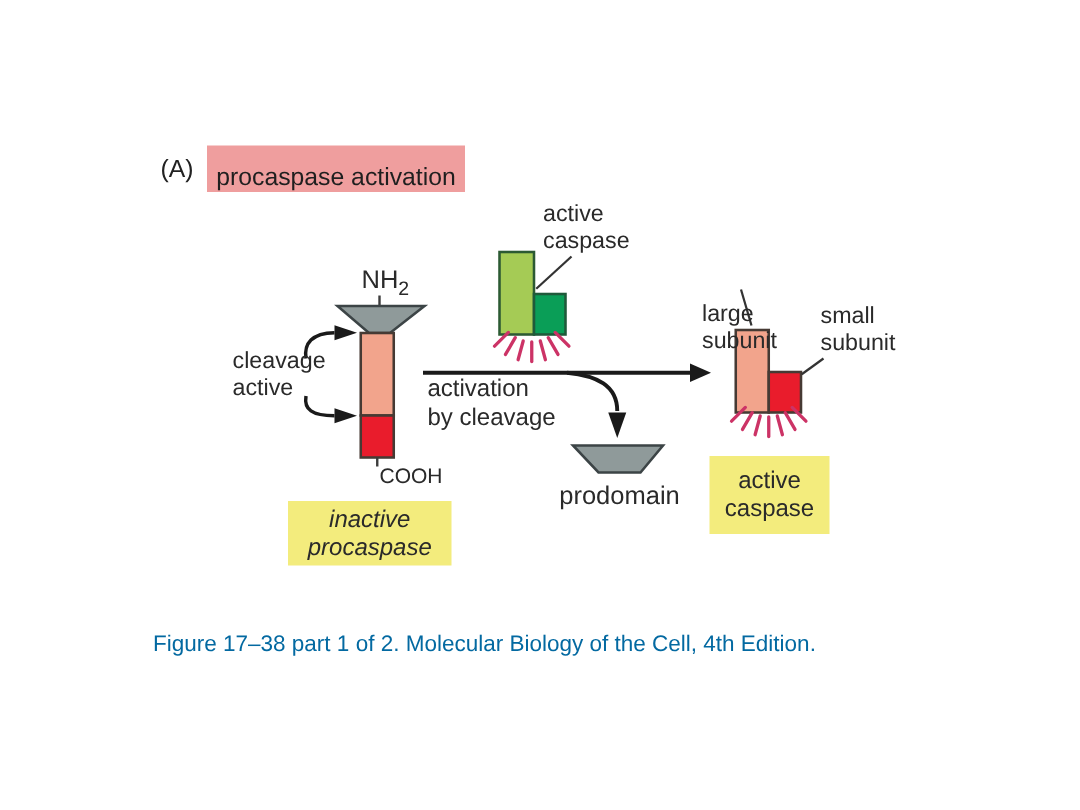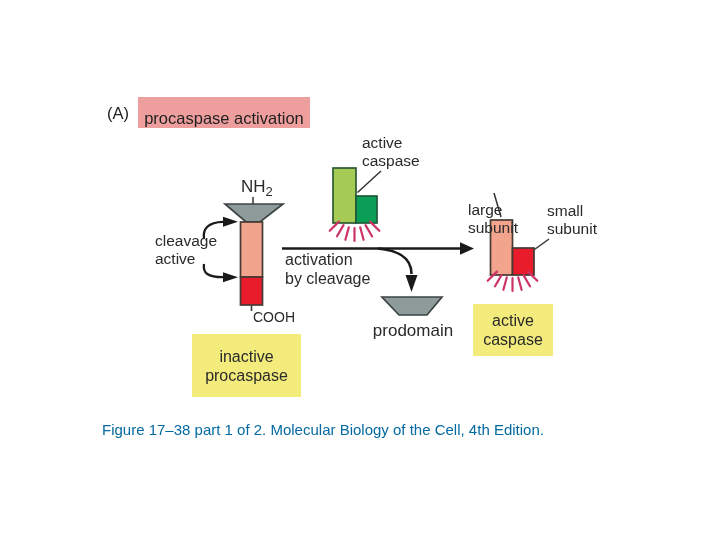--- a/index.html
+++ b/index.html
@@ -36,21 +36,21 @@
   #activation-label{left:285px;top:251px;font-size:16px;line-height:18.5px;}
   #active-caspase-center-label{left:362px;top:134px;}
   #prodomain-label{left:365px;top:321px;width:96px;text-align:center;font-size:17px;}
   #large-subunit-label{left:468px;top:153px;margin-top:48px;}
   #small-subunit-label{left:547px;top:202px;}
   .ybox{
     background:#f3ec7d;
     display:flex;flex-direction:column;align-items:center;justify-content:center;
     font-size:16px;line-height:19px;color:#2a2a2a;text-align:center;
   }
-  #inactive-box{left:192px;top:334px;width:109px;height:63px;}
+  #inactive-box{left:192px;top:334px;width:109px;height:43px;font-style:italic;}
   #active-box{left:473px;top:304px;width:80px;height:52px;}
   #caption{left:102px;top:421px;font-size:15px;color:#0369a1;}
   svg{position:absolute;left:0;top:0;}
 </style>
 </head>
 <body>
 
 <div id="slide">
 
 

